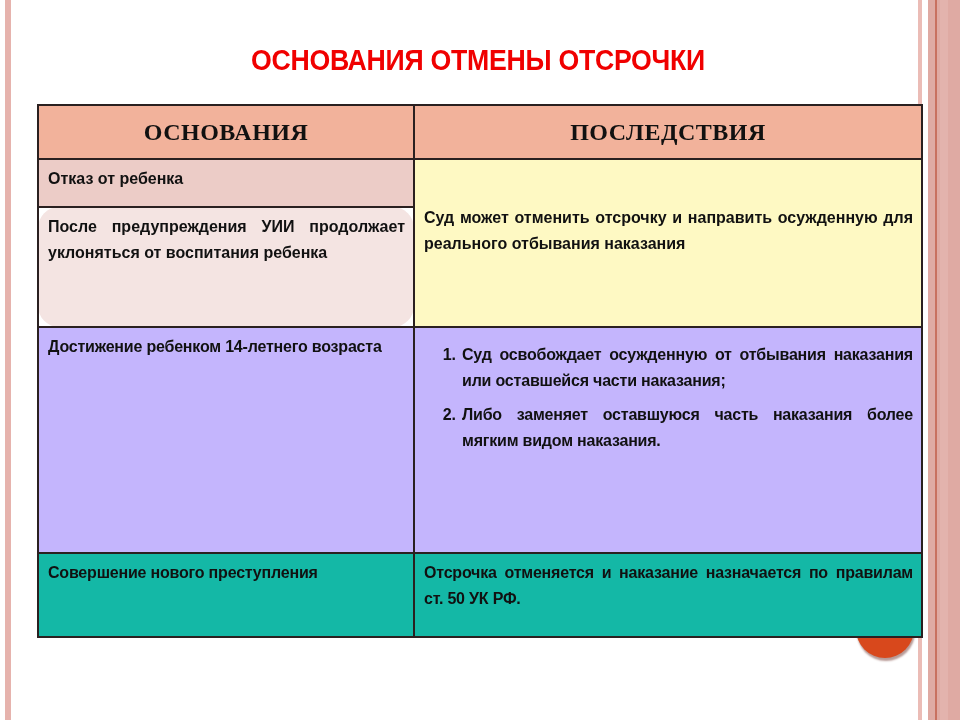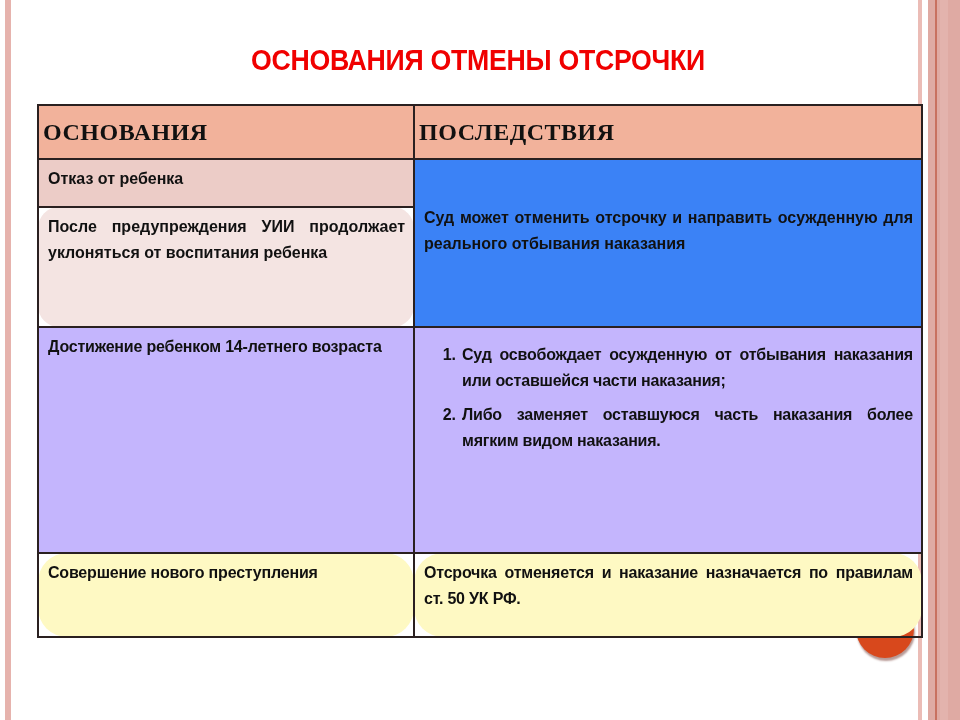--- a/index.html
+++ b/index.html
@@ -6,27 +6,27 @@
   body { width:960px; height:720px; position:relative; background:#ffffff; overflow:hidden; font-family:"Liberation Sans", sans-serif; }
   .left-stripe { position:absolute; left:5px; top:0; width:6px; height:720px; background:#e6b3ad; }
   .right-thin { position:absolute; left:918px; top:0; width:4px; height:720px; background:#ebbcb6; }
   .right-band { position:absolute; left:928px; top:0; width:32px; height:720px; background:#dfaaa3; }
   .right-band .line { position:absolute; left:7px; top:0; width:2px; height:720px; background:#c8705f; }
   .right-band .shade { position:absolute; left:12px; top:0; width:8px; height:720px; background:#e3b3ad; }
   .circle { position:absolute; left:856px; top:600px; width:58px; height:58px; border-radius:50%; background:#d8481c; box-shadow:1px 3px 2px #b89a96; }
   .title { position:absolute; left:0; width:956px; top:44px; text-align:center; color:#f00000; font-weight:bold; font-size:29px; letter-spacing:-0.3px; transform:scaleX(0.92); }
   table { position:absolute; left:37px; top:104px; width:886px; border-collapse:collapse; table-layout:fixed; z-index:2; }
   td, th { border:2px solid #2a2020; vertical-align:top; padding:6px 8px 6px 9px; font-weight:bold; font-size:16px; line-height:26px; color:#111; text-align:justify; }
-  th { background:#f2b29b; font-family:"Liberation Serif", serif; font-size:24px; text-align:left; height:40px; padding:6px 4px; vertical-align:middle; letter-spacing:0.5px; }
+  th { background:#f2b29b; font-family:"Liberation Serif", serif; font-size:24px; text-align:center; height:40px; padding:6px 4px; vertical-align:middle; letter-spacing:0.5px; }
   .c1 { width:376px; }
   .r-a { background:#ecccc7; height:34px; }
   .r-b { background:#f4e4e2; height:106px;border-radius:21px; }
   .r-c { background:#c4b5fd; height:212px; }
-  .r-d { background:#fef9c3; height:70px;border-radius:29px; }
-  .merged { background:#3b82f6; vertical-align:middle; padding-bottom:30px; }
+  .r-d { background:#14b8a6; height:70px; }
+  .merged { background:#fef9c3; vertical-align:middle; padding-bottom:30px; }
   .last-col { text-align-last:left; }
   ol { margin:0; padding-left:36px; }
   ol li { margin:8px 0 3px 0; padding-left:2px; }
   .condensed { font-family:"Liberation Sans", sans-serif; letter-spacing:-0.2px; }
 </style>
 </head>
 <body>
 
 <div class="left-stripe"></div>
 <div class="right-thin"></div>

